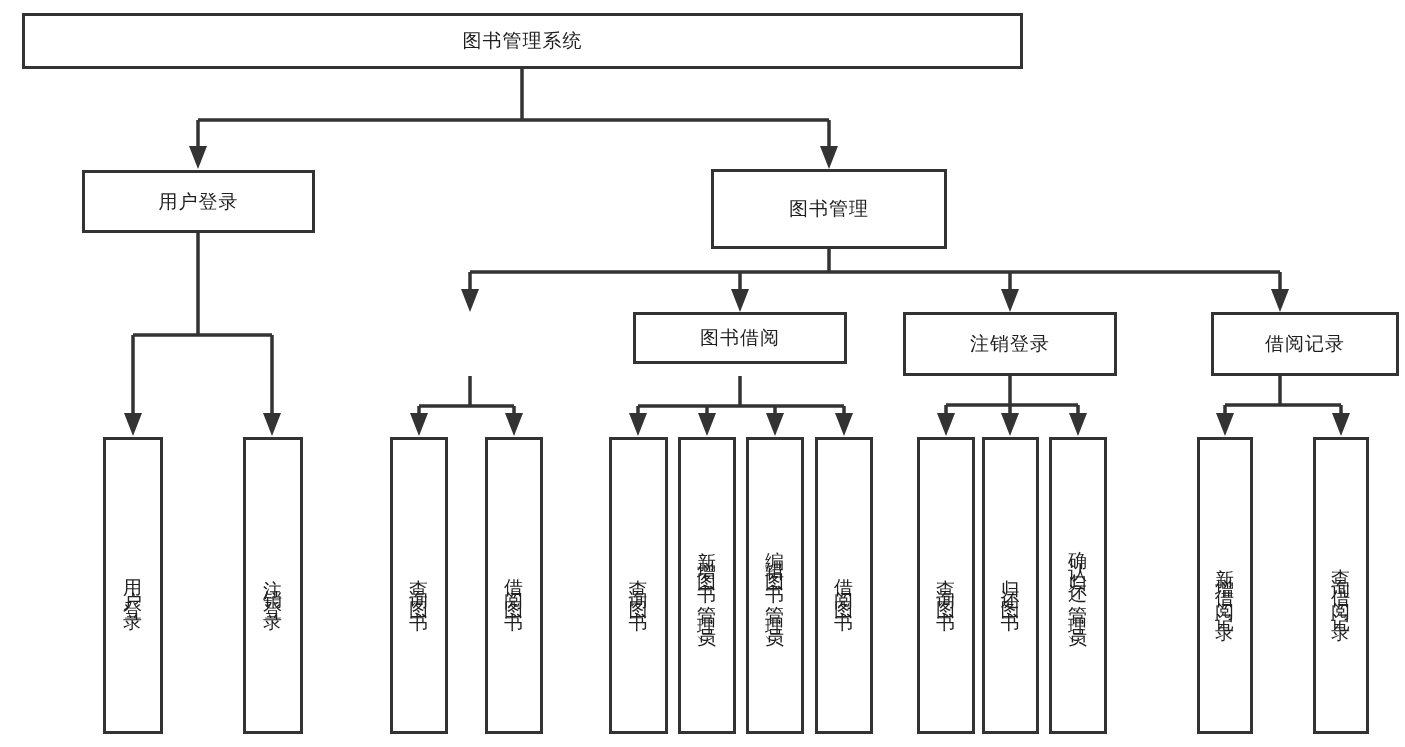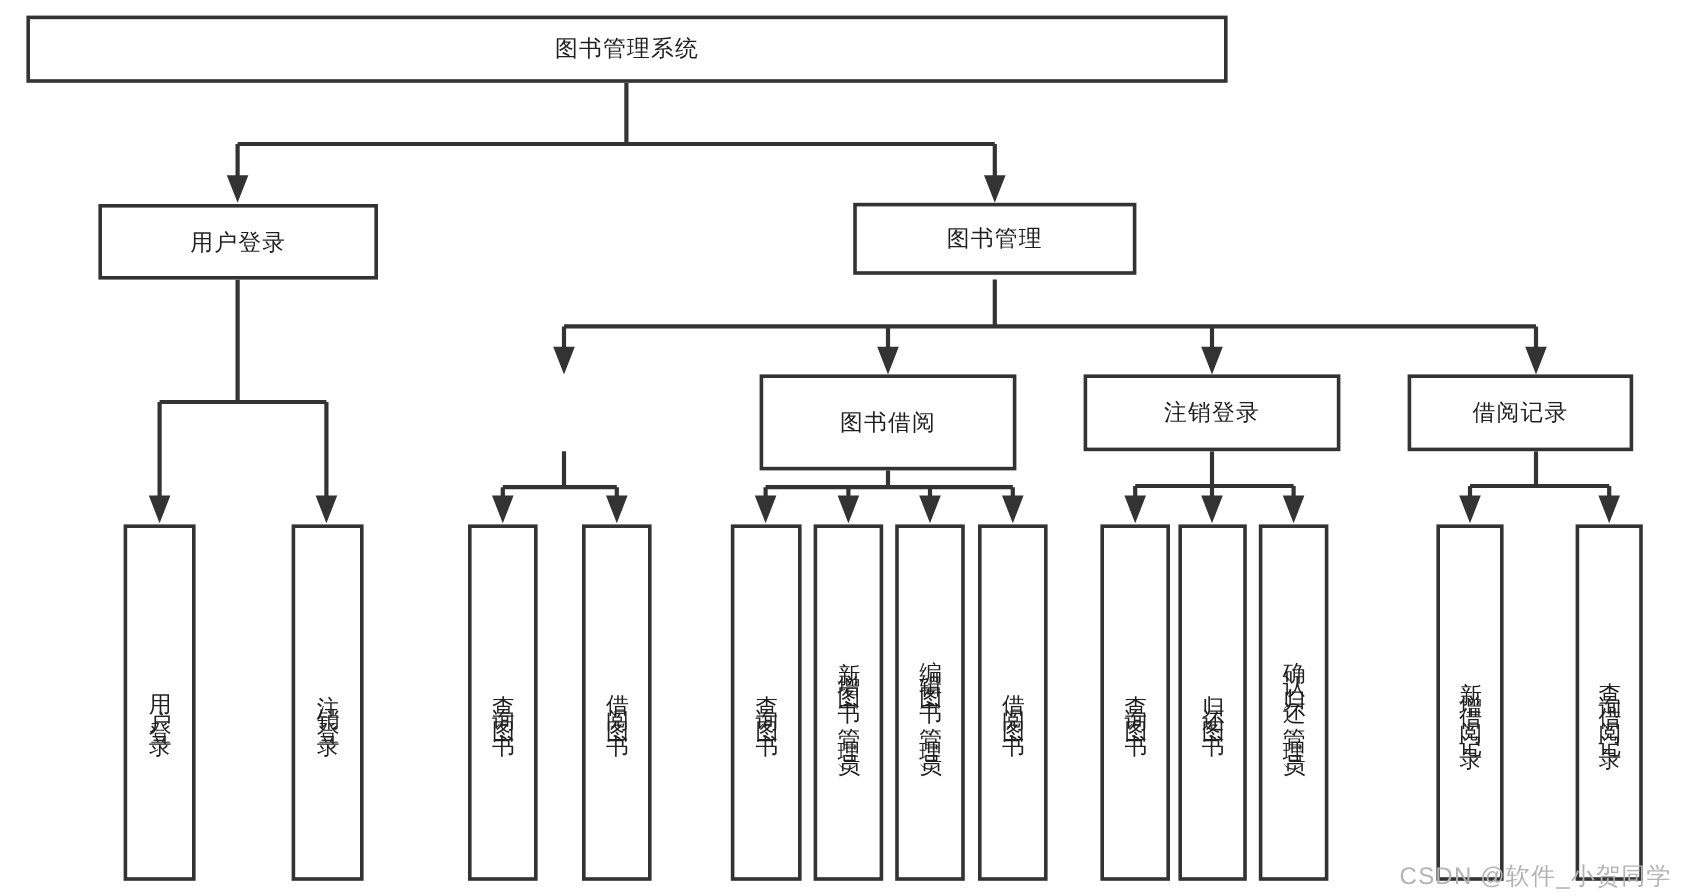--- a/index.html
+++ b/index.html
@@ -102,31 +102,31 @@
     </g>
   </svg>
 
   <div class="node hnode" style="left:22px; top:13px; width:1001px; height:56px;">
     <span>图书管理系统</span>
   </div>
 
   <div class="node hnode" style="left:82px; top:170px; width:233px; height:63px;">
     <span>用户登录</span>
   </div>
-  <div class="node hnode" style="left:711px; top:169px; width:236px; height:60px;">
+  <div class="node hnode" style="left:711px; top:169px; width:236px; height:80px;">
     <span>图书管理</span>
   </div>
 
-  <div class="node hnode" style="left:633px; top:312px; width:214px; height:80px;">
+  <div class="node hnode" style="left:633px; top:312px; width:214px; height:52px;">
     <span>图书借阅</span>
   </div>
   <div class="node hnode" style="left:903px; top:312px; width:214px; height:64px;">
     <span>注销登录</span>
   </div>
-  <div class="node hnode" style="left:1173px; top:312px; width:188px; height:64px;">
+  <div class="node hnode" style="left:1211px; top:312px; width:188px; height:64px;">
     <span>借阅记录</span>
   </div>
 
   <div class="node vnode" style="left:103px; top:437px; width:60px; height:297px;">
     <span>用户登录</span>
   </div>
   <div class="node vnode" style="left:243px; top:437px; width:60px; height:297px;">
     <span>注销登录</span>
   </div>
 
@@ -160,15 +160,14 @@
     <span>确认归还（管理员）</span>
   </div>
 
   <div class="node vnode" style="left:1197px; top:437px; width:56px; height:297px;">
     <span>新增借阅记录</span>
   </div>
   <div class="node vnode" style="left:1313px; top:437px; width:56px; height:297px;">
     <span>查询借阅记录</span>
   </div>
 
-  <div class="watermark">CSDN @软件_小贺同学</div>
 
 </div>
 
 </body></html>

